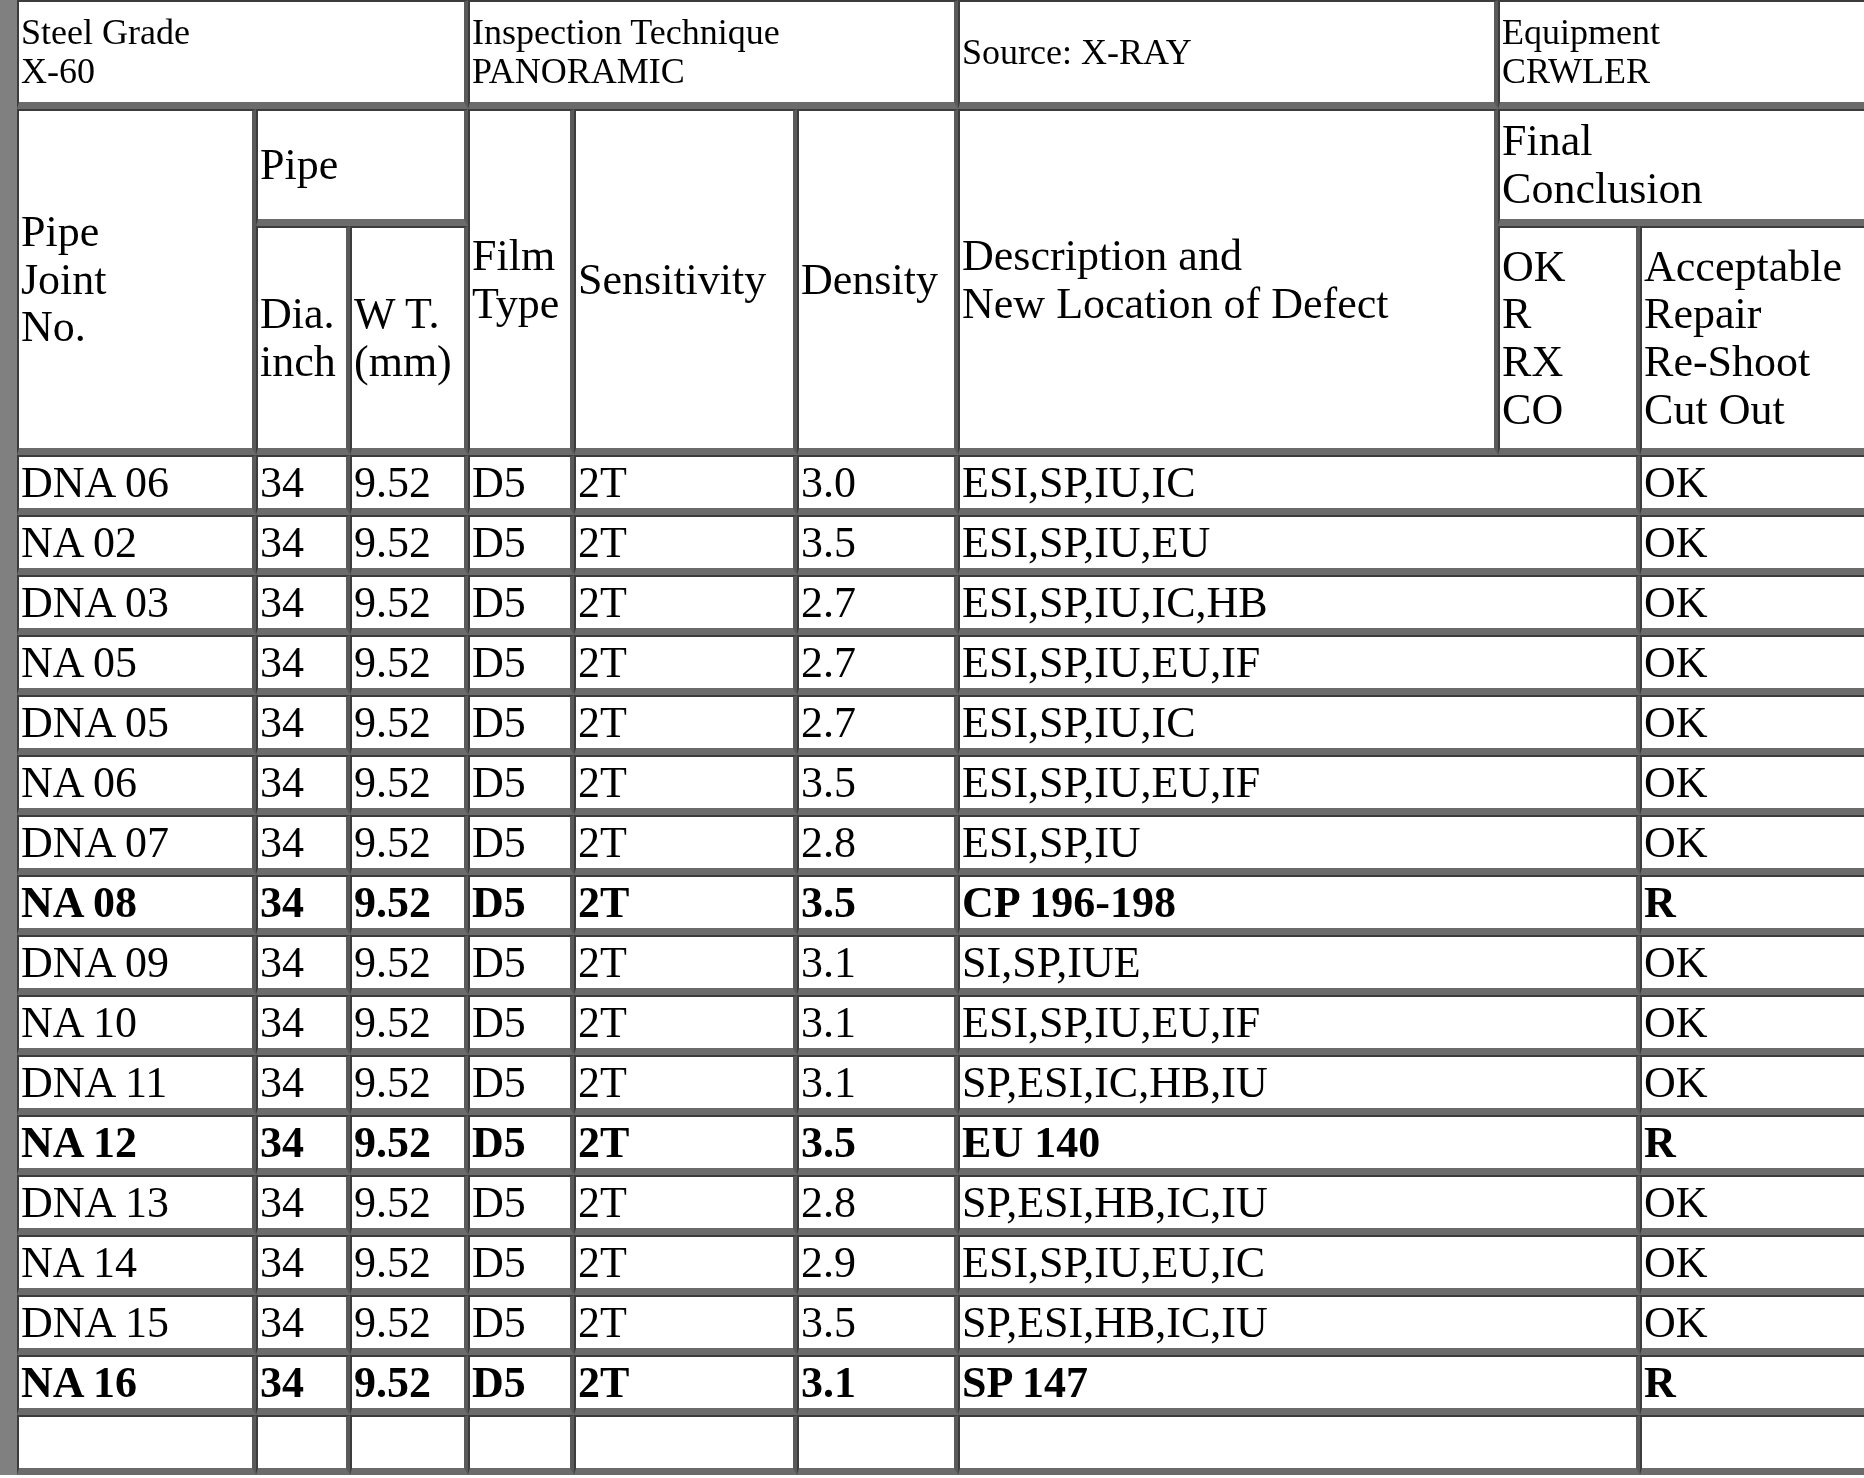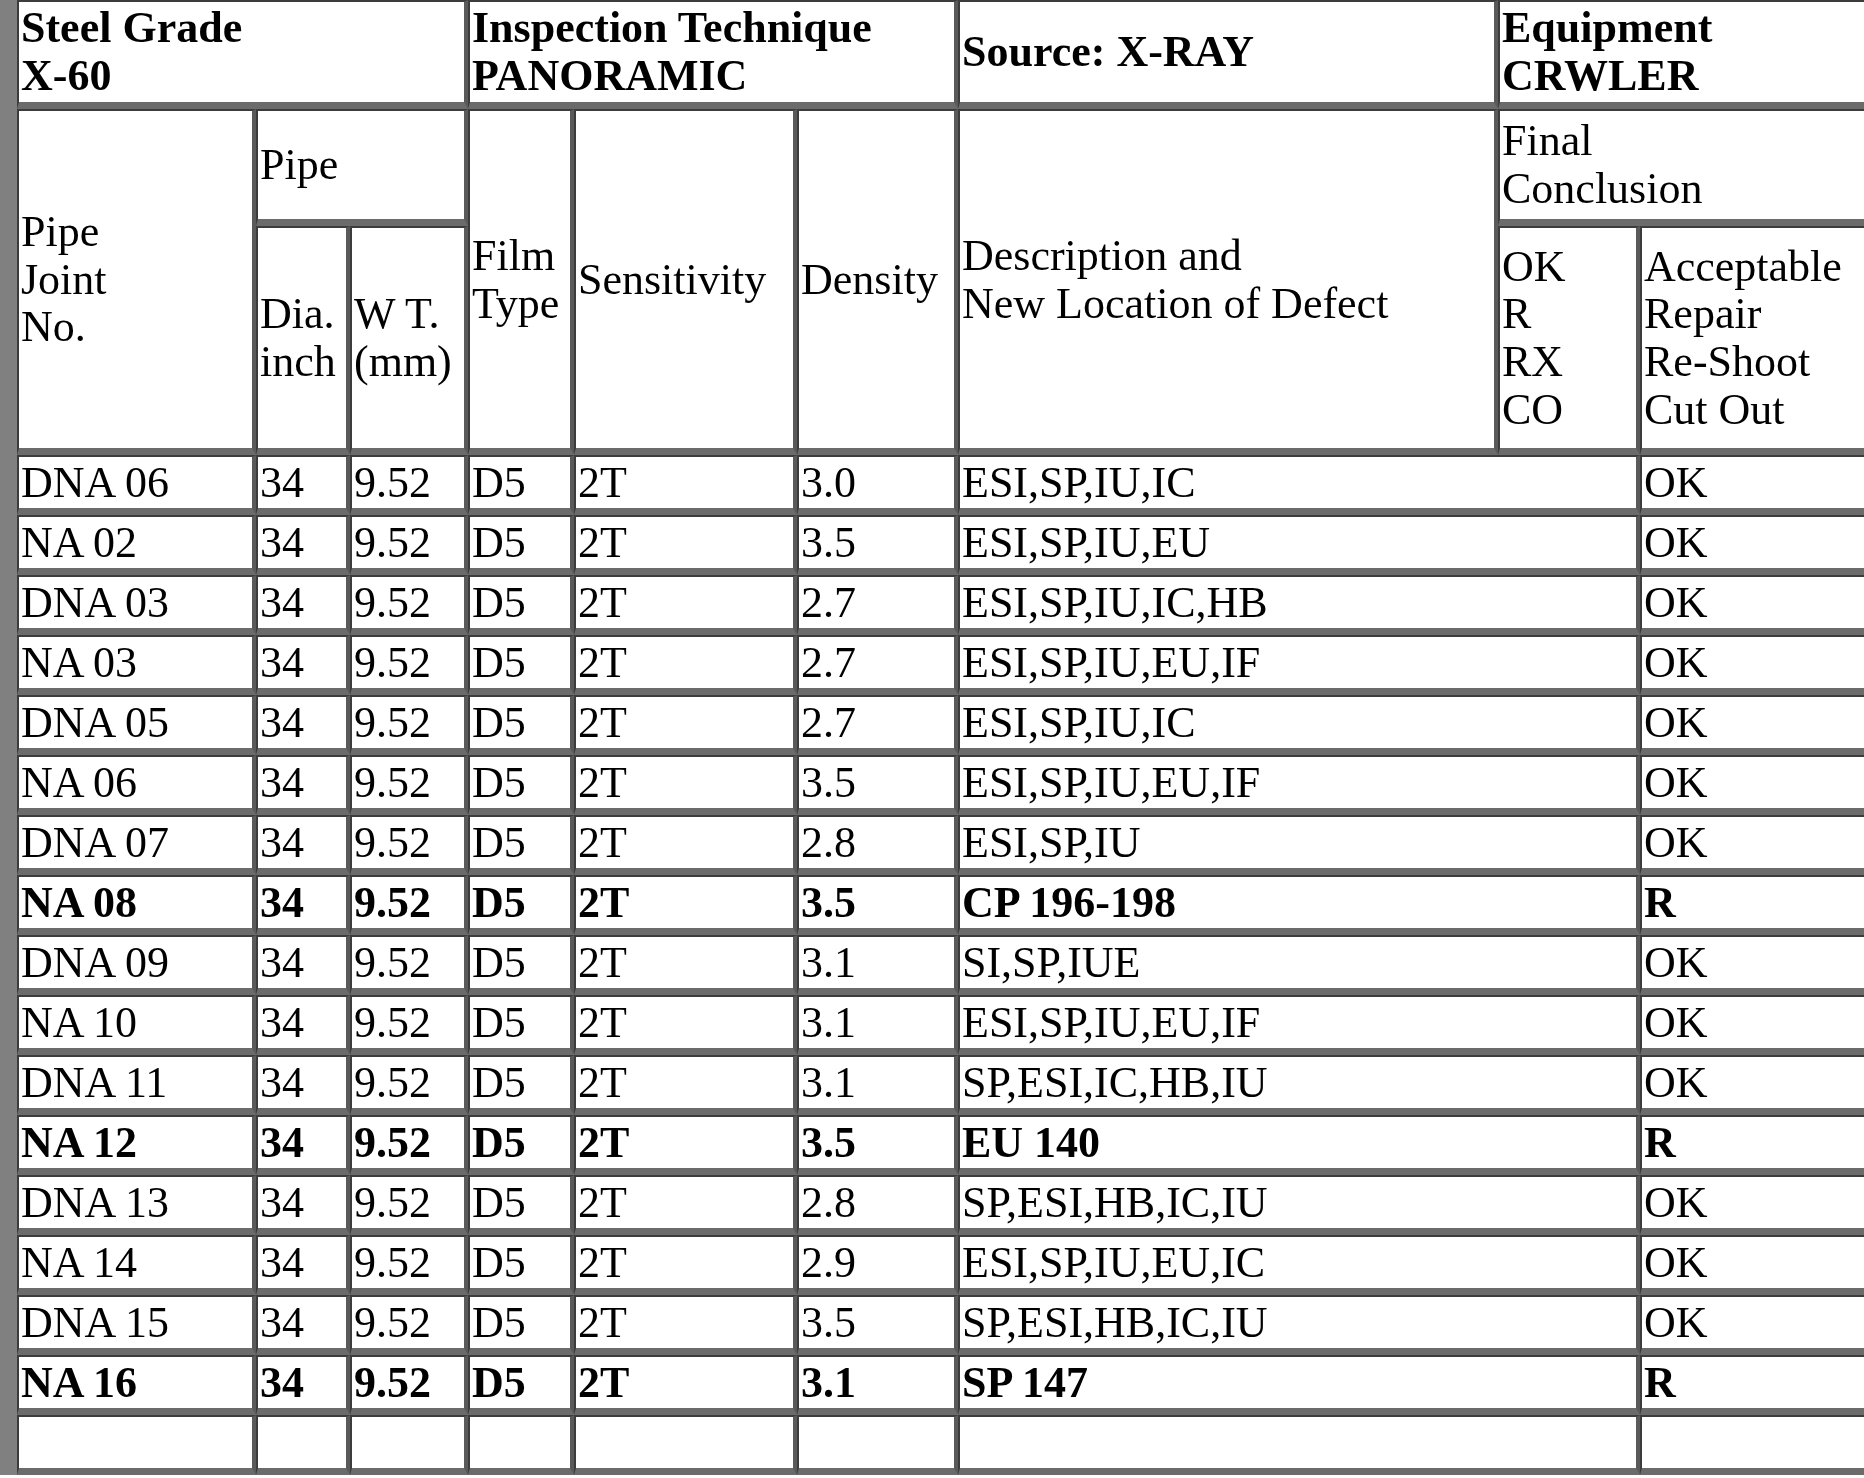--- a/index.html
+++ b/index.html
@@ -18,21 +18,21 @@
     border-right: 4px solid #5a5a5a;
     border-bottom: 7px solid #6b6b6b;
     border-left: 2px solid #3c3c3c;
     border-top: 2px solid #3c3c3c;
     padding: 0 0 0 2px;
     vertical-align: middle;
     overflow: hidden;
     white-space: nowrap;
     line-height: 1.08;
   }
-  .h1 td { height: 100px; font-weight: bold; font-size: 44px; vertical-align: top; }
+  .h1 td { height: 100px; font-weight: normal; font-size: 36px; vertical-align: top; }
   .h1 td.mid { vertical-align: middle; }
   .hdr td { font-size: 44px; }
   .h2 td { height: 108px; margin-left: 28px; }
   .h3 td { height: 220px; }
   td.top { vertical-align: top; }
   .row td { height: 51px; font-size: 44px; }
   .row.repair td { font-weight: bold; }
 </style>
 </head>
 <body>
@@ -147,21 +147,21 @@
         <td>DNA 03</td>
         <td>34</td>
         <td>9.52</td>
         <td>D5</td>
         <td>2T</td>
         <td>2.7</td>
         <td colspan="2">ESI,SP,IU,IC,HB</td>
         <td>OK</td>
       </tr>
         <tr class="row">
-        <td>NA 03</td>
+        <td>NA 05</td>
         <td>34</td>
         <td>9.52</td>
         <td>D5</td>
         <td>2T</td>
         <td>2.7</td>
         <td colspan="2">ESI,SP,IU,EU,IF</td>
         <td>OK</td>
       </tr>
         <tr class="row">
         <td>DNA 05</td>

